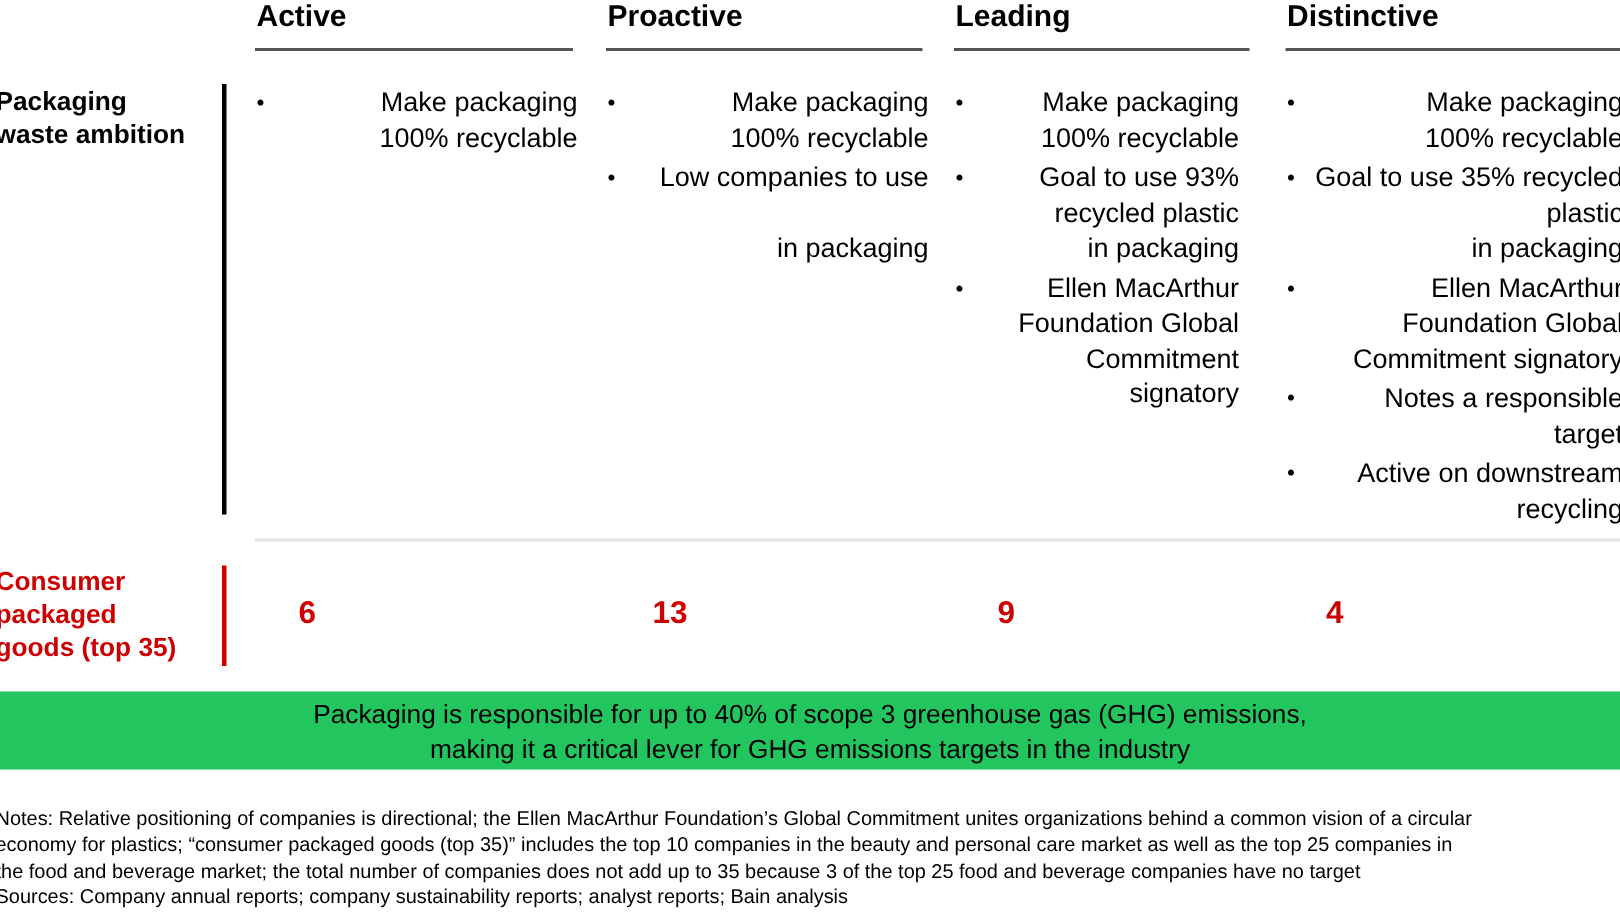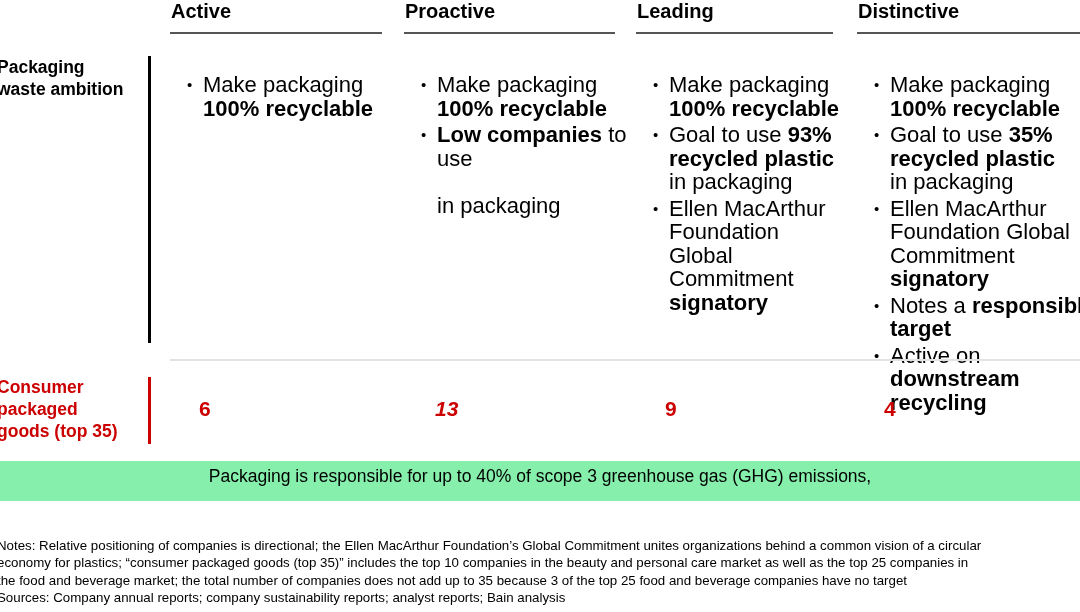--- a/index.html
+++ b/index.html
@@ -10,28 +10,28 @@
     }
     .col-head {
       position: absolute; top: -2px; font-size: 20px; font-weight: bold; line-height: 26px;
       color: #000;
     }
     .col-rule { position: absolute; top: 32px; height: 1.5px; background: #555; }
     .row-label {
       position: absolute; left: -3px; font-size: 17.5px; font-weight: bold; line-height: 22px;
     }
     .vbar { position: absolute; left: 148px; width: 3px; }
-    ul.bul { position: absolute; margin: 16px; padding: 0; list-style: none; font-size: 22px; line-height: 23.5px; }
+    ul.bul { position: absolute; margin: 0; padding: 0; list-style: none; font-size: 18px; line-height: 23.5px; text-align: right; }
     ul.bul li { position: relative; padding-left: 17px; margin-bottom: 3px; }
     ul.bul li::before { content: "•"; position: absolute; left: 1px; top: 0; font-size: 15px; }
-    b { font-weight: bold; }
+    b { font-weight: normal; }
     .sep { position: absolute; left: 170px; right: 0; top: 359px; height: 2px; background: #e3e3e3; }
     .count { position: absolute; top: 396px; font-size: 21px; font-weight: bold; color: #cc0000; line-height: 26px; }
     .banner {
-      position: absolute; left: 0; right: 0; top: 461px; height: 40px; background: #86efac;
+      position: absolute; left: 0; right: 0; top: 461px; height: 52px; background: #22c55e;
       text-align: center; font-size: 17.5px; line-height: 22.5px; padding-top: 4px; box-sizing: border-box;
     }
     .notes {
       position: absolute; left: -3px; top: 537px; width: 1090px;
       font-size: 13.3px; line-height: 17.3px; color: #000; white-space: nowrap;
     }
   </style>
 </head>
 <body>
 
@@ -84,26 +84,27 @@
 <div class="sep"></div>
 
 <div class="row-label" style="top:376px; color:#cc0000;">
   <div>Consumer</div>
   <div>packaged</div>
   <div>goods (top 35)</div>
 </div>
 <div class="vbar" style="top:377px; height:67px; background:#cc0000;"></div>
 
 <div class="count" style="left:199px;">6</div>
-<div class="count" style="left:435px;font-style:italic;">13</div>
+<div class="count" style="left:435px;">13</div>
 <div class="count" style="left:665px;">9</div>
 <div class="count" style="left:884px;">4</div>
 
 <div class="banner">
   <div>Packaging is responsible for up to 40% of scope 3 greenhouse gas (GHG) emissions,</div>
+  <div>making it a critical lever for GHG emissions targets in the industry</div>
 </div>
 
 <div class="notes">
   <div>Notes: Relative positioning of companies is directional; the Ellen MacArthur Foundation’s Global Commitment unites organizations behind a common vision of a circular</div>
   <div>economy for plastics; “consumer packaged goods (top 35)” includes the top 10 companies in the beauty and personal care market as well as the top 25 companies in</div>
   <div>the food and beverage market; the total number of companies does not add up to 35 because 3 of the top 25 food and beverage companies have no target</div>
   <div>Sources: Company annual reports; company sustainability reports; analyst reports; Bain analysis</div>
 </div>
 
 </body></html>

